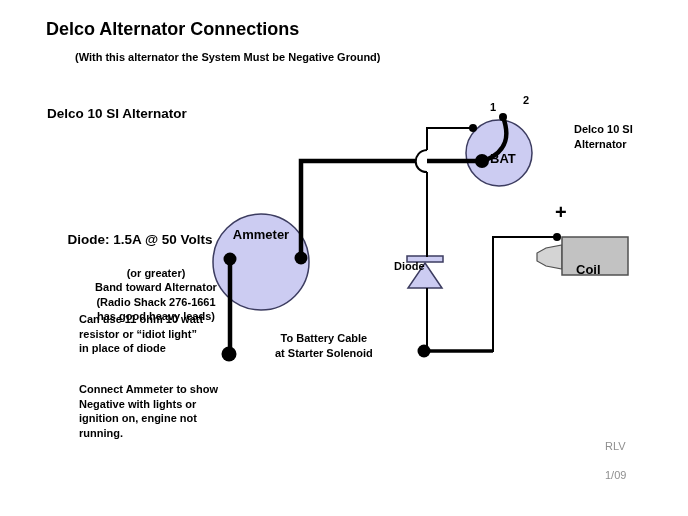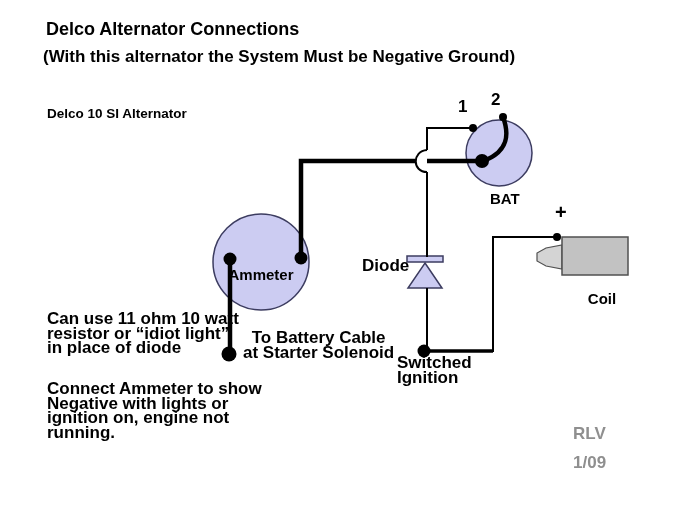--- a/index.html
+++ b/index.html
@@ -5,41 +5,41 @@
   html, body { margin: 0; padding: 0; }
   body { width: 688px; height: 516px; overflow: hidden; background: var(--background, #fff); }
   #stage {
     position: relative; width: 633px; height: 516px;
     background: var(--background, #fff);
     font-family: "Liberation Sans", "DejaVu Sans", sans-serif;
     color: var(--text, #000);
   }
   .lbl { position: absolute; white-space: pre-line; }
   .b { font-weight: bold; }
-  .t12 { font-size: 17px; line-height: 14.5px; }
-  .t13 { font-size: 15px; line-height: 15px; margin-top: 40px; }
+  .t12 { font-size: 11px; line-height: 14.5px; margin-left: 32px; }
+  .t13 { font-size: 13px; line-height: 15px; }
   .t14 { font-size: 13.5px; line-height: 15.5px; }
   #page-title { left: 46px; top: 19px; font-size: 18px; line-height: 21px; }
   #page-subtitle { left: 43px; top: 50px; }
   #note-alternator { left: 47px; top: 88px; }
   #note-wire-gauge { left: 47px; top: 146px; }
   #note-diode { left: 36px; top: 214px; width: 208px; text-align: center; }
   #note-resistor { left: 47px; top: 312px; }
   #note-ammeter { left: 47px; top: 382px; }
   #ammeter-label { left: 201px; top: 227px; width: 120px; text-align: center; }
   #bat-label { left: 490px; top: 151px; }
   #terminal-1-label { left: 458px; top: 100px; }
   #terminal-2-label { left: 491px; top: 93px; }
   #alternator-label { left: 542px; top: 122px; }
   #diode-label { left: 362px; top: 259px; }
-  #coil-label { left: 576px; top: 251px; width: 52px; text-align: center; }
+  #coil-label { left: 576px; top: 262px; width: 52px; }
   #plus-label { left: 555px; top: 201px; font-size: 20px; line-height: 22px; }
   #switched-ignition-label { left: 397px; top: 356px; }
   #battery-cable-label { left: 243px; top: 331px; text-align: center; }
-  #signature { left: 573px; top: 412px; color: var(--signature, #8f8f8f); font-weight: bold; }
+  #signature { left: 573px; top: 424px; color: var(--signature, #8f8f8f); font-weight: normal; }
   svg#diagram { position: absolute; left: 0; top: 0; }
   .component { fill: var(--component-fill, #ccccf2); stroke: var(--component-stroke, #3c3c60); stroke-width: 1.5; }
   .coil-body { fill: var(--coil-fill, #c2c2c2); stroke: var(--coil-stroke, #505050); stroke-width: 1.5; }
   .coil-spout { fill: var(--coil-spout-fill, #d4d4d4); stroke: var(--coil-stroke, #505050); stroke-width: 1.2; }
   .wire { stroke: var(--wire, #000); fill: none; }
   .wire-thick { stroke-width: 4.5; }
   .wire-med { stroke-width: 3.5; }
   .wire-thin { stroke-width: 2; }
   .hop { stroke: var(--wire, #000); stroke-width: 2; fill: var(--background, #fff); }
   .dot { fill: var(--wire, #000); stroke: none; }
@@ -81,37 +81,44 @@
     <circle class="dot" cx="424" cy="351" r="6.5"></circle>
     <circle class="dot" cx="557" cy="237" r="4"></circle>
   </svg>
 
   <div class="lbl b" id="page-title">Delco Alternator Connections</div>
   <div class="lbl b t12" id="page-subtitle">(With this alternator the System Must be Negative Ground)</div>
 
   <div class="lbl" id="note-alternator">
     <div class="b t14">Delco 10 SI Alternator</div>
   </div>
+  <div class="lbl" id="note-diode">
+    <div class="b t14">Diode: 1.5A @ 50 Volts</div>
+    <div class="b t12">(or greater)
+Band toward Alternator
+(Radio Shack 276-1661
+has good heavy leads)</div>
+  </div>
   <div class="lbl b t12" id="note-resistor">Can use 11 ohm 10 watt
 resistor or “idiot light”
 in place of diode</div>
   <div class="lbl b t13" id="ammeter-label">Ammeter</div>
 
   <div class="lbl b t12" id="note-ammeter">Connect Ammeter to show
 Negative with lights or
 ignition on, engine not
 running.</div>
   <div class="lbl b t13" id="bat-label">BAT</div>
   <div class="lbl b t12" id="terminal-1-label">1</div>
   <div class="lbl b t12" id="terminal-2-label">2</div>
+  <div class="lbl b t12" id="alternator-label">Delco 10 SI
+Alternator</div>
   <div class="lbl b t12" id="diode-label">Diode</div>
   <div class="lbl b t13" id="coil-label">Coil</div>
   <div class="lbl b" id="plus-label">+</div>
-  <div class="lbl b t12" id="switched-ignition-label">Switched
-Ignition</div>
   <div class="lbl b t12" id="battery-cable-label">To Battery Cable
 at Starter Solenoid</div>
   <div class="lbl t12" id="signature">
     <div>RLV</div>
     <div>1/09</div>
   </div>
 
 </div>
 
 </body></html>

